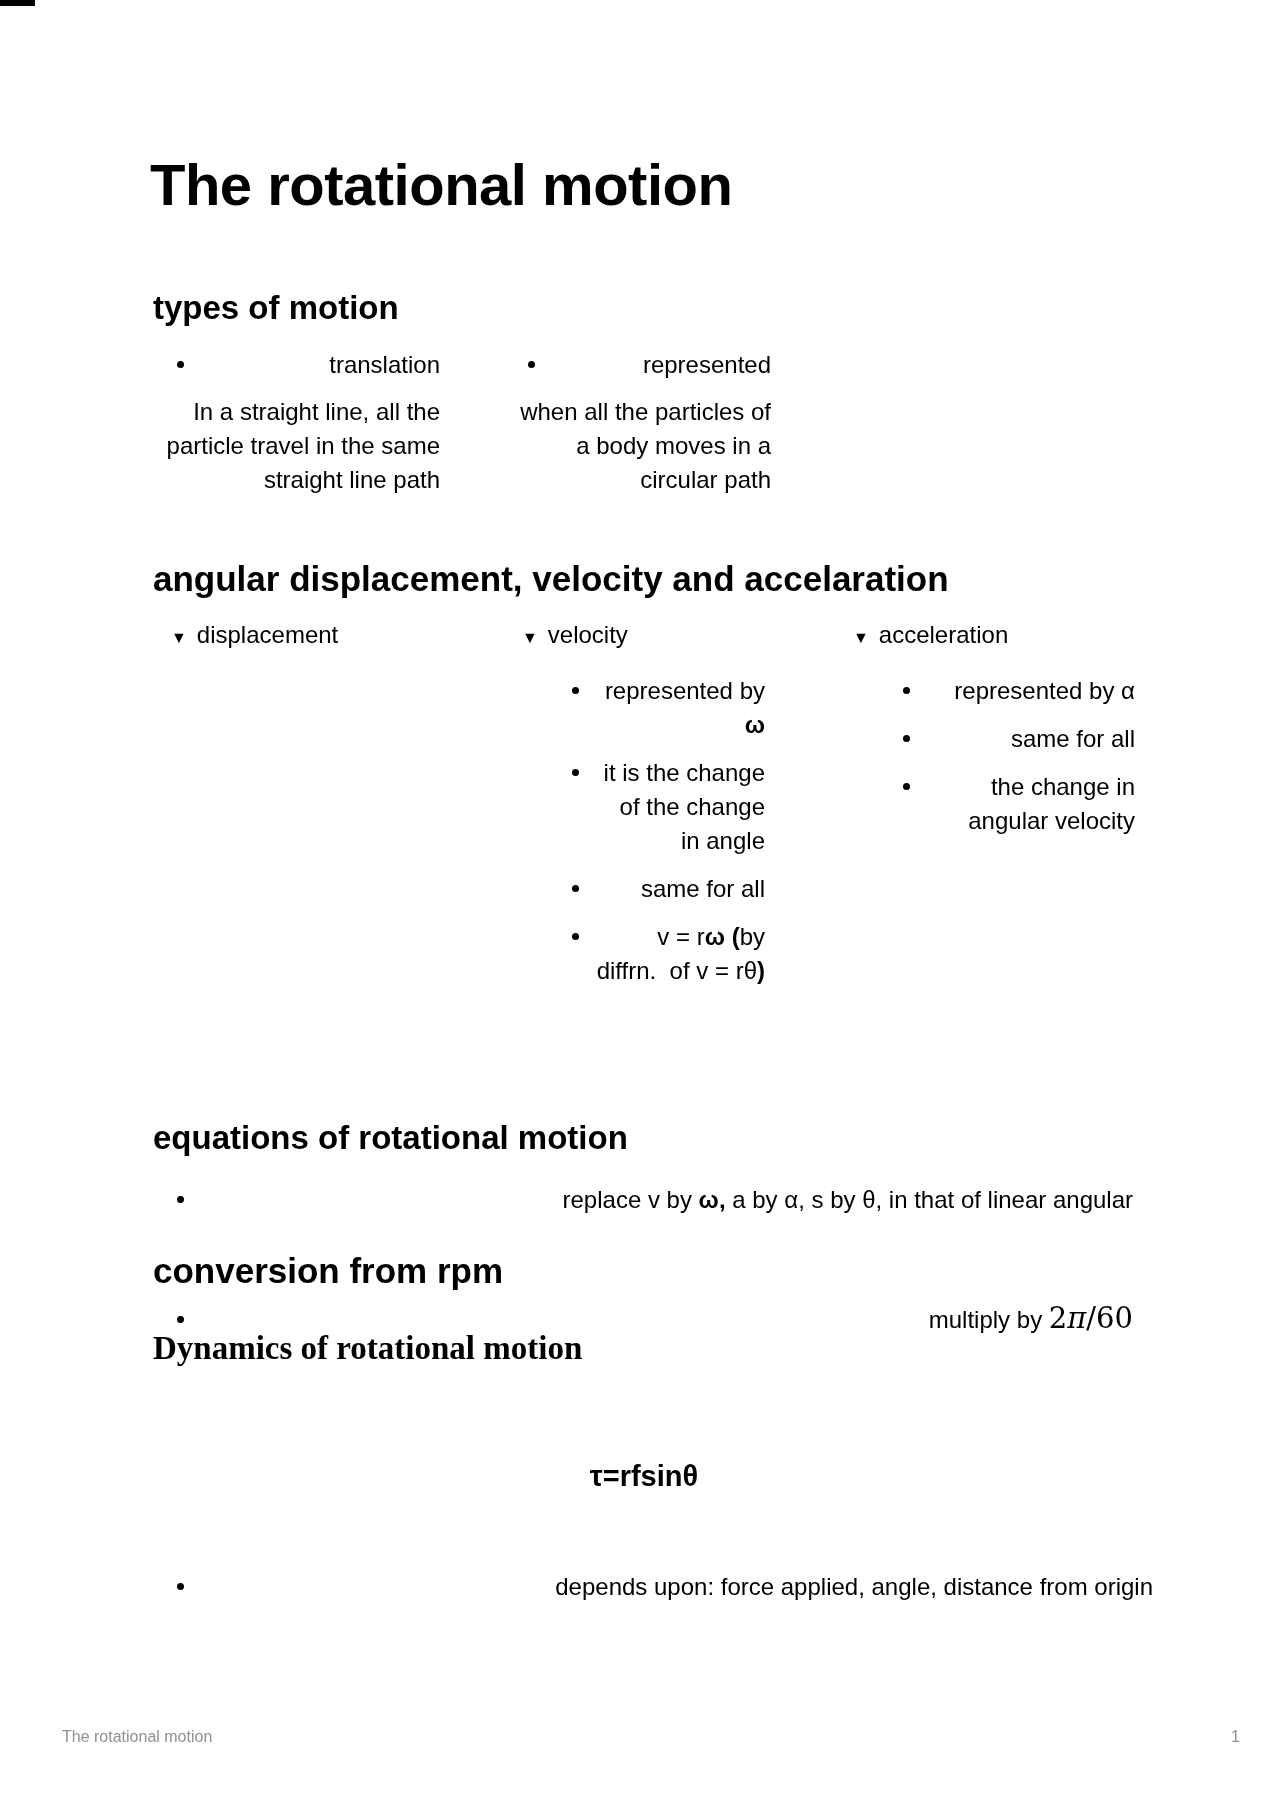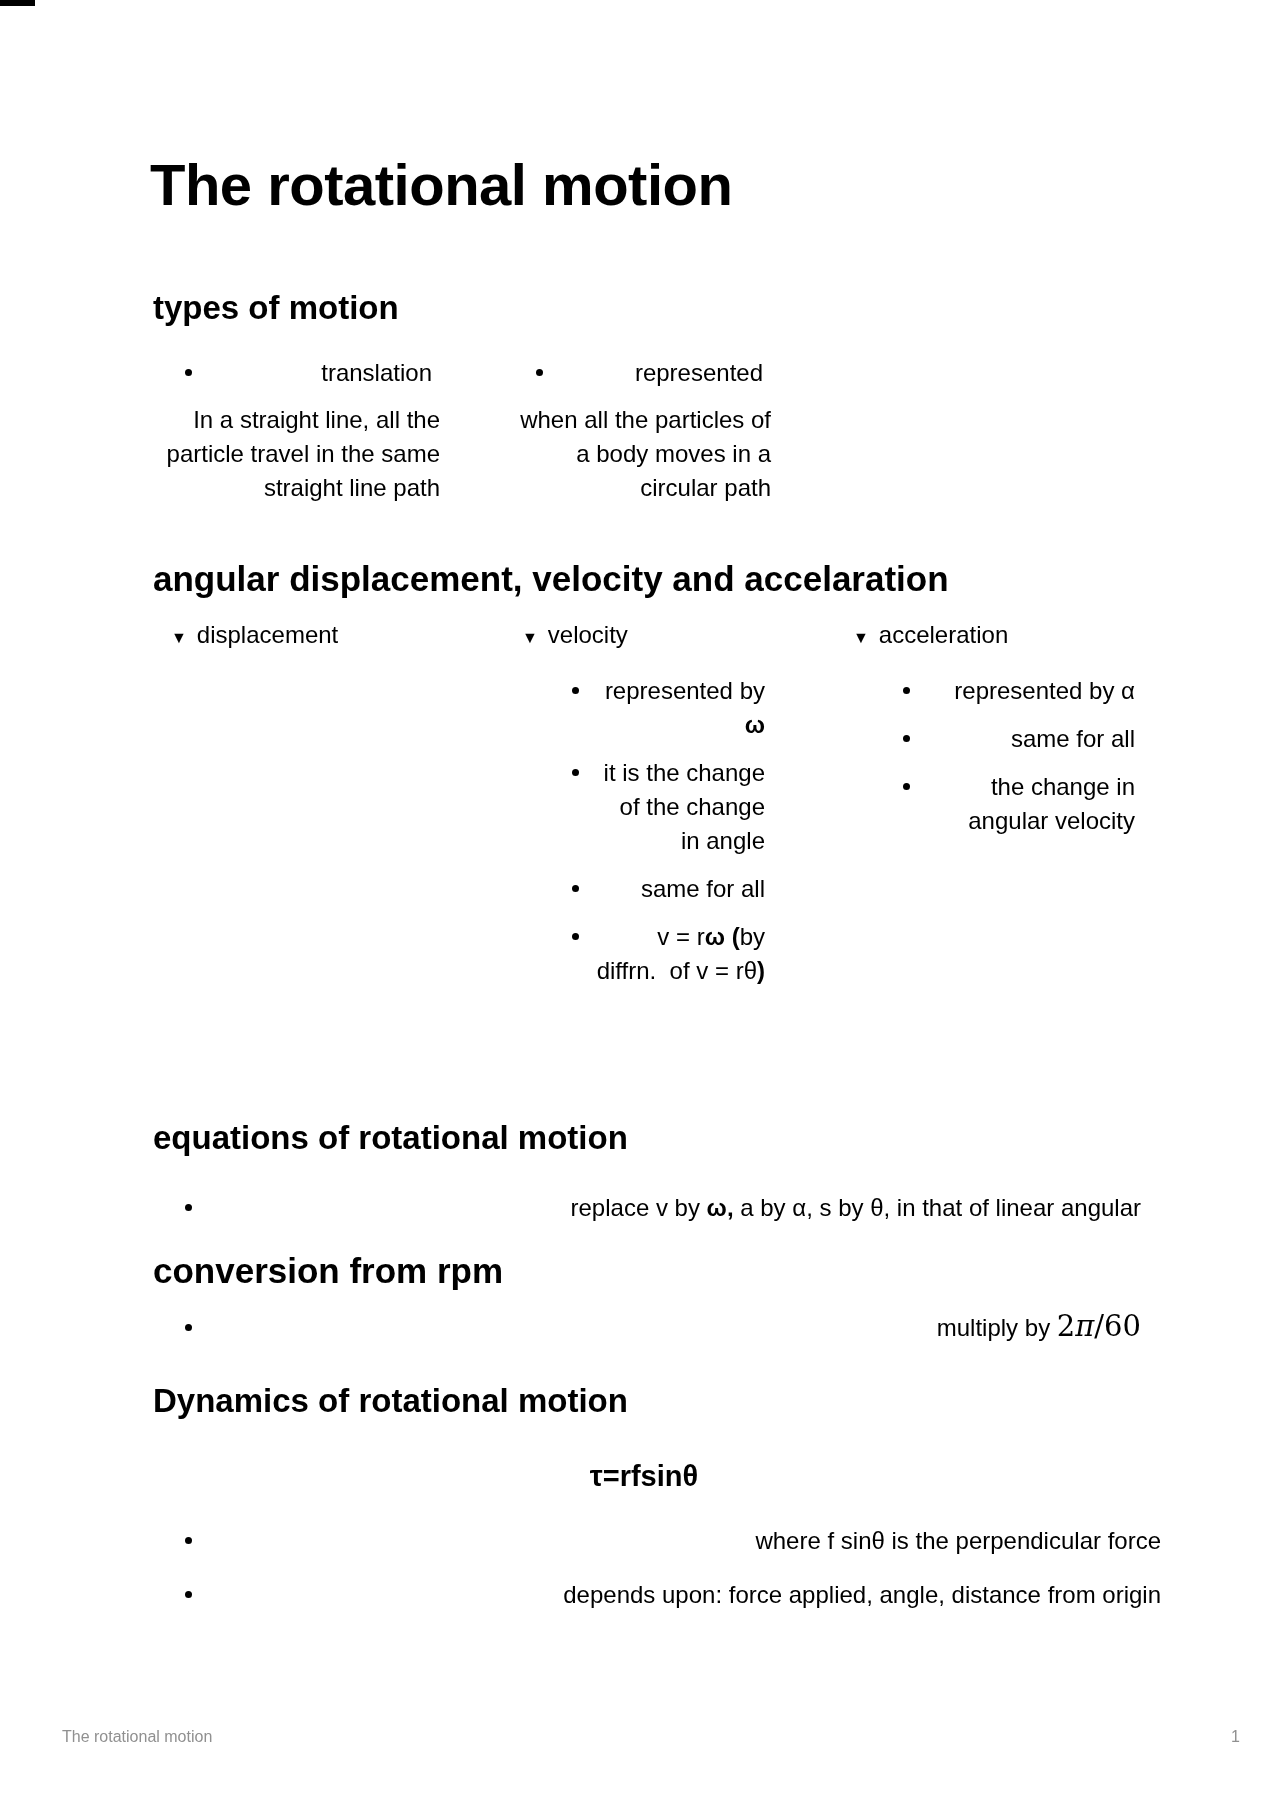--- a/index.html
+++ b/index.html
@@ -26,32 +26,32 @@
     font-size:33px;font-weight:700;line-height:1.2;
   }
   .h3{
     left:153px;
     font-size:35px;font-weight:700;line-height:1.2;
   }
   .h2-types{top:288px;}
   .h3-angular{top:558px;}
   .h2-equations{top:1118px;}
   .h3-conversion{top:1250px;}
-  .h2-dynamics{top:1381px;}
+  .h2-dynamics{top:1329px;font-family:Liberation Serif, serif;}
 
   .cols{
     left:153px;width:982px;
     display:grid;
     grid-template-columns:287px 267px 300px;
     column-gap:64px;
   }
   .cols-types{top:348px;}
   .cols-toggles{top:618px;}
 
-  ul.blist{list-style:none;margin:8px;padding:0;}
+  ul.blist{list-style:none;margin:0;padding:0;}
   ul.blist li{
     position:relative;
     padding-left:49px;
     font-size:24px;line-height:34px;
     margin-bottom:13px;
   }
   ul.blist li::before{
     content:"";
     position:absolute;
     left:24px;top:13px;
@@ -180,23 +180,20 @@
 
   <div class="abs h3 h3-conversion">conversion from rpm</div>
   <ul class="abs blist ul-multiply">
     <li><span class="rich"><span>multiply by </span><span class="math">2</span><span class="i math">π</span><span class="math">/60</span></span></li>
   </ul>
 
   <div class="abs h2 h2-dynamics">Dynamics of rotational motion</div>
 
   <div class="abs equation-line">τ=rfsinθ</div>
 
-  <ul class="abs blist ul-where">
-    <li><span class="rich"><span>where f sinθ is the perpendicular force</span></span></li>
-  </ul>
   <ul class="abs blist ul-depends">
     <li><span class="rich"><span>depends upon: force applied, angle, distance from origin</span></span></li>
   </ul>
 
   <div class="abs footer">
     <span>The rotational motion</span>
     <span>1</span>
   </div>
 
 </div>

